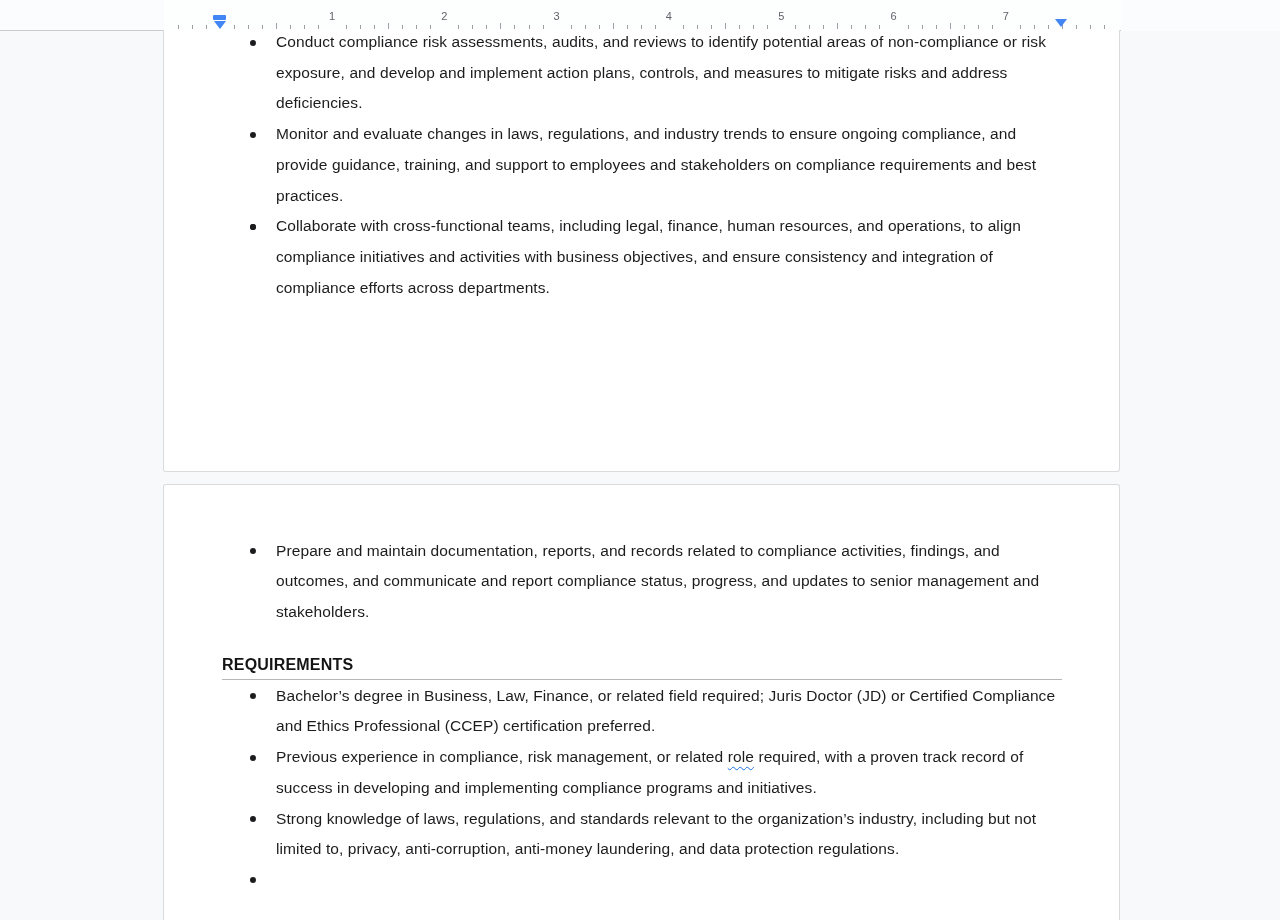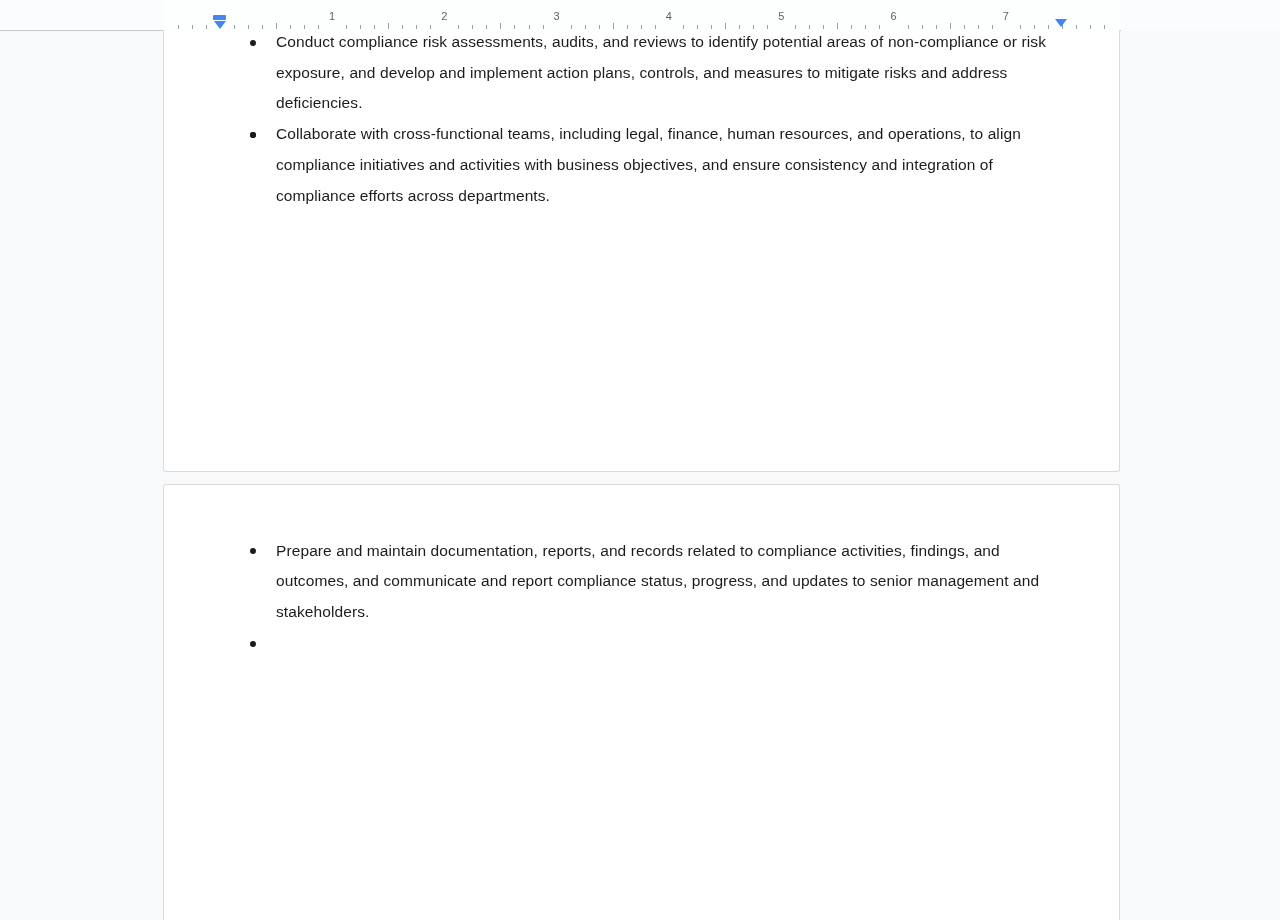--- a/index.html
+++ b/index.html
@@ -194,20 +194,24 @@
 
     <div class="page page1">
       <div class="doc-content">
         <ul class="bullet-list">
 
             <li>
               <span class="bullet-dot"></span>
               <span>Conduct compliance risk assessments, audits, and reviews to identify potential areas of non-compliance or risk exposure, and develop and implement action plans, controls, and measures to mitigate risks and address deficiencies.</span>
             </li>
 
+            <li>
+              <span class="bullet-dot"></span>
+              <span>Monitor and evaluate changes in laws, regulations, and industry trends to ensure ongoing compliance, and provide guidance, training, and support to employees and stakeholders on compliance requirements and best practices.</span>
+            </li>
 
             <li>
               <span class="bullet-dot"></span>
             </li>
 
             <li>
               <span class="bullet-dot"></span>
               <span>Collaborate with cross-functional teams, including legal, finance, human resources, and operations, to align compliance initiatives and activities with business objectives, and ensure consistency and integration of compliance efforts across departments.</span>
             </li>
           </ul>
@@ -217,25 +221,38 @@
     <div class="page page2">
       <div class="doc-content">
         <ul class="bullet-list">
 
             <li>
               <span class="bullet-dot"></span>
               <span>Prepare and maintain documentation, reports, and records related to compliance activities, findings, and outcomes, and communicate and report compliance status, progress, and updates to senior management and stakeholders.</span>
             </li>
           </ul>
 
+        <h2 class="req-heading">REQUIREMENTS</h2>
 
         <ul class="bullet-list req-items">
 
-
-
+            <li>
+              <span class="bullet-dot"></span>
+              <span>Bachelor’s degree in Business, Law, Finance, or related field required; Juris Doctor (JD) or Certified Compliance and Ethics Professional (CCEP) certification preferred.</span>
+            </li>
+
+            <li>
+              <span class="bullet-dot"></span>
+              <span><span>Previous experience in compliance, risk management, or related </span><span class="grammar-flag">role</span><span> required, with a proven track record of success in developing and implementing compliance programs and initiatives.</span></span>
+            </li>
+
+            <li>
+              <span class="bullet-dot"></span>
+              <span>Strong knowledge of laws, regulations, and standards relevant to the organization’s industry, including but not limited to, privacy, anti-corruption, anti-money laundering, and data protection regulations.</span>
+            </li>
 
             <li>
               <span class="bullet-dot"></span>
             </li>
           </ul>
       </div>
     </div>
 
   </div>
 </div>

